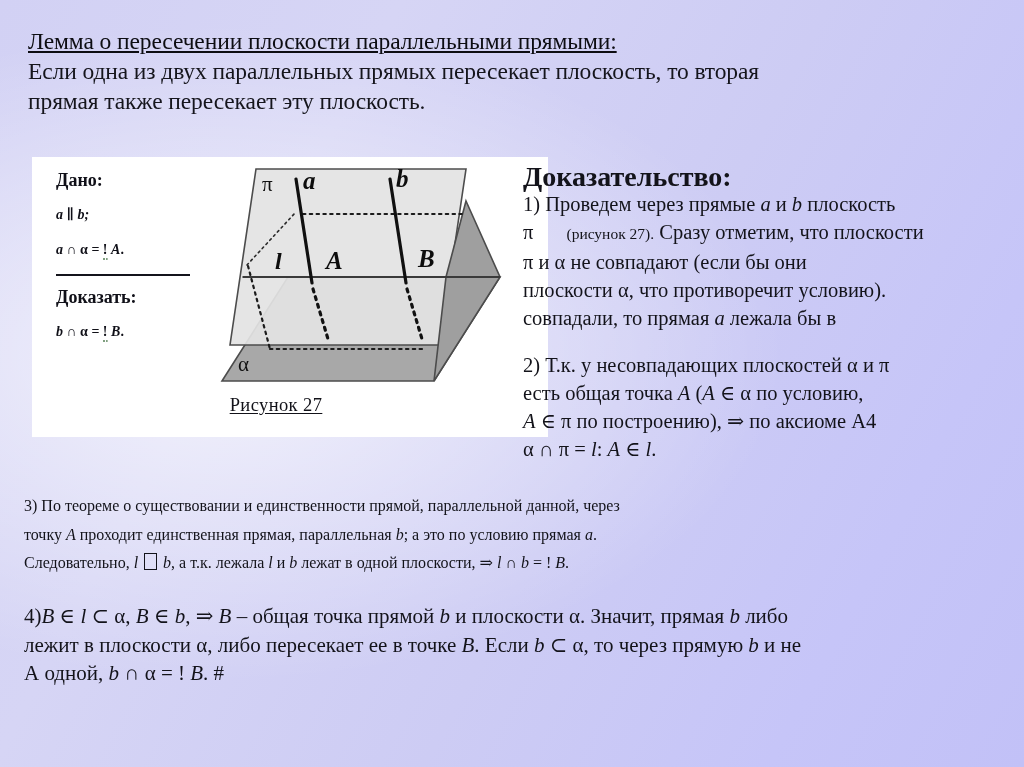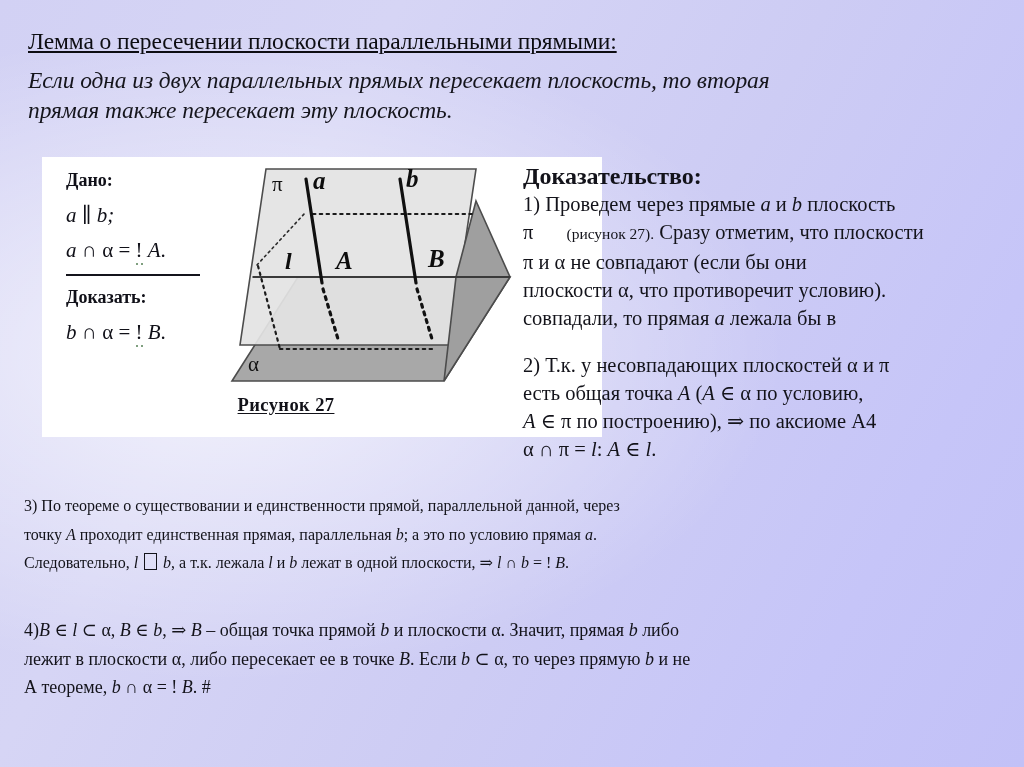--- a/index.html
+++ b/index.html
@@ -39,56 +39,55 @@
     text-decoration: underline;
     text-underline-offset: 2px;
     letter-spacing: -0.1px;
     white-space: nowrap;
   }
   .lemma-body {
     font-size: 23.5px;
     line-height: 29.5px;
     color: #15151c;
     letter-spacing: -0.1px;
-    margin-top: 10px;
-    font-style: italic;
+    margin-top: 1px;
   }
   .lemma-body div { white-space: nowrap; }
 
   
   #figure-panel {
     position: absolute;
-    left: 42px;
+    left: 32px;
     top: 157px;
     width: 516px;
     height: 280px;
     background: #ffffff;
-    padding-left: 44px;
   }
 
   
   #given-block {
     position: absolute;
     left: 24px;
     top: 12px;
     width: 165px;
     color: #101018;
   }
   .given-head {
     font-weight: bold;
     font-size: 18px;
     line-height: 22px;
     margin-bottom: 13px;
   }
   .given-line {
-    font-size: 21px;
+    font-size: 14px;
     line-height: 22px;
     font-style: italic;
     margin-bottom: 13px;
     white-space: nowrap;
+    font-weight: bold;
   }
   .given-line .up { font-style: normal; }
   .sep-rule {
     width: 134px;
     height: 2px;
     background: #14141c;
     margin: 2px 0 10px 0;
   }
   .squiggle {
     border-bottom: 2px dotted #7f9f7f;
@@ -100,21 +99,21 @@
     position: absolute;
     left: 168px;
     top: 2px;
   }
   #fig-caption {
     position: absolute;
     left: 0;
     top: 238px;
     width: 488px;
     text-align: center;
-    font-weight: bold;
+    font-weight: normal;
     font-size: 18.5px;
     color: #121219;
     letter-spacing: 0.4px;
   }
   #fig-caption span {
     text-decoration: underline;
     text-underline-offset: 2px;
   }
 
   
@@ -122,44 +121,44 @@
     position: absolute;
     left: 523px;
     top: 163px;
     width: 478px;
     font-size: 20.5px;
     line-height: 28px;
     color: #13131a;
   }
   #proof-col .head {
     font-weight: bold;
-    font-size: 24px;
+    font-size: 28px;
     line-height: 27px;
   }
   #proof-col p { margin: 0; }
   #proof-col .gap { height: 19px; }
   .small-ref { font-size: 15.5px; margin-left: 28px; }
   .it { font-style: italic; }
 
   
   #para3 {
     position: absolute;
     left: 24px;
     top: 492px;
     width: 980px;
     font-size: 16px;
     line-height: 28.5px;
     color: #13131a;
   }
   #para4 {
     position: absolute;
     left: 24px;
-    top: 616px;
+    top: 602px;
     width: 980px;
-    font-size: 18px;
+    font-size: 21px;
     line-height: 28.5px;
     color: #13131a;
   }
   #para3 p, #para4 p { margin: 0; }
 
   .tofu {
     display: inline-block;
     width: 11px;
     height: 15px;
     border: 1.6px solid #13131a;
@@ -278,17 +277,17 @@
   </div>
 
   <div id="para4">
     <p>
       <span>4)</span><span class="it">B</span><span> ∈ </span><span class="it">l</span><span> ⊂ α, </span><span class="it">B</span><span> ∈ </span><span class="it">b</span><span>, ⇒ </span><span class="it">B</span><span> – общая точка прямой </span><span class="it">b</span><span> и плоскости α. Значит, прямая </span><span class="it">b</span><span> либо</span>
     </p>
     <p>
       <span>лежит в плоскости α, либо пересекает ее в точке </span><span class="it">B</span><span>. Если </span><span class="it">b</span><span> ⊂ α, то через прямую </span><span class="it">b</span><span> и не</span>
     </p>
     <p>
-      <span>А теореме, </span><span class="it">b</span><span> ∩ α = ! </span><span class="it">B</span><span>.   #</span>
+      <span>А одной, </span><span class="it">b</span><span> ∩ α = ! </span><span class="it">B</span><span>.   #</span>
     </p>
   </div>
 
 </div>
 
 </body></html>

